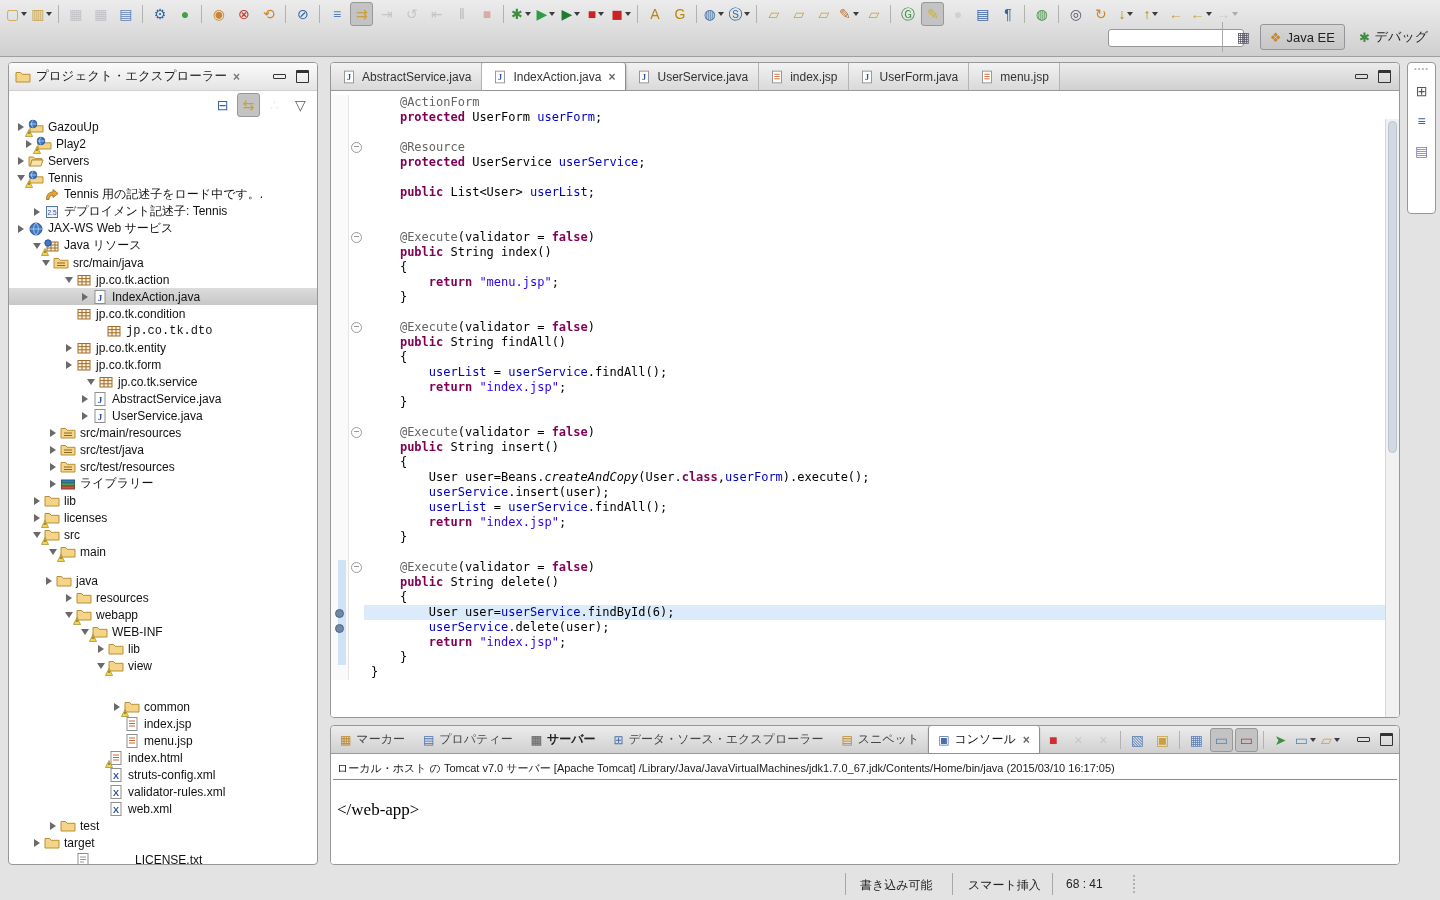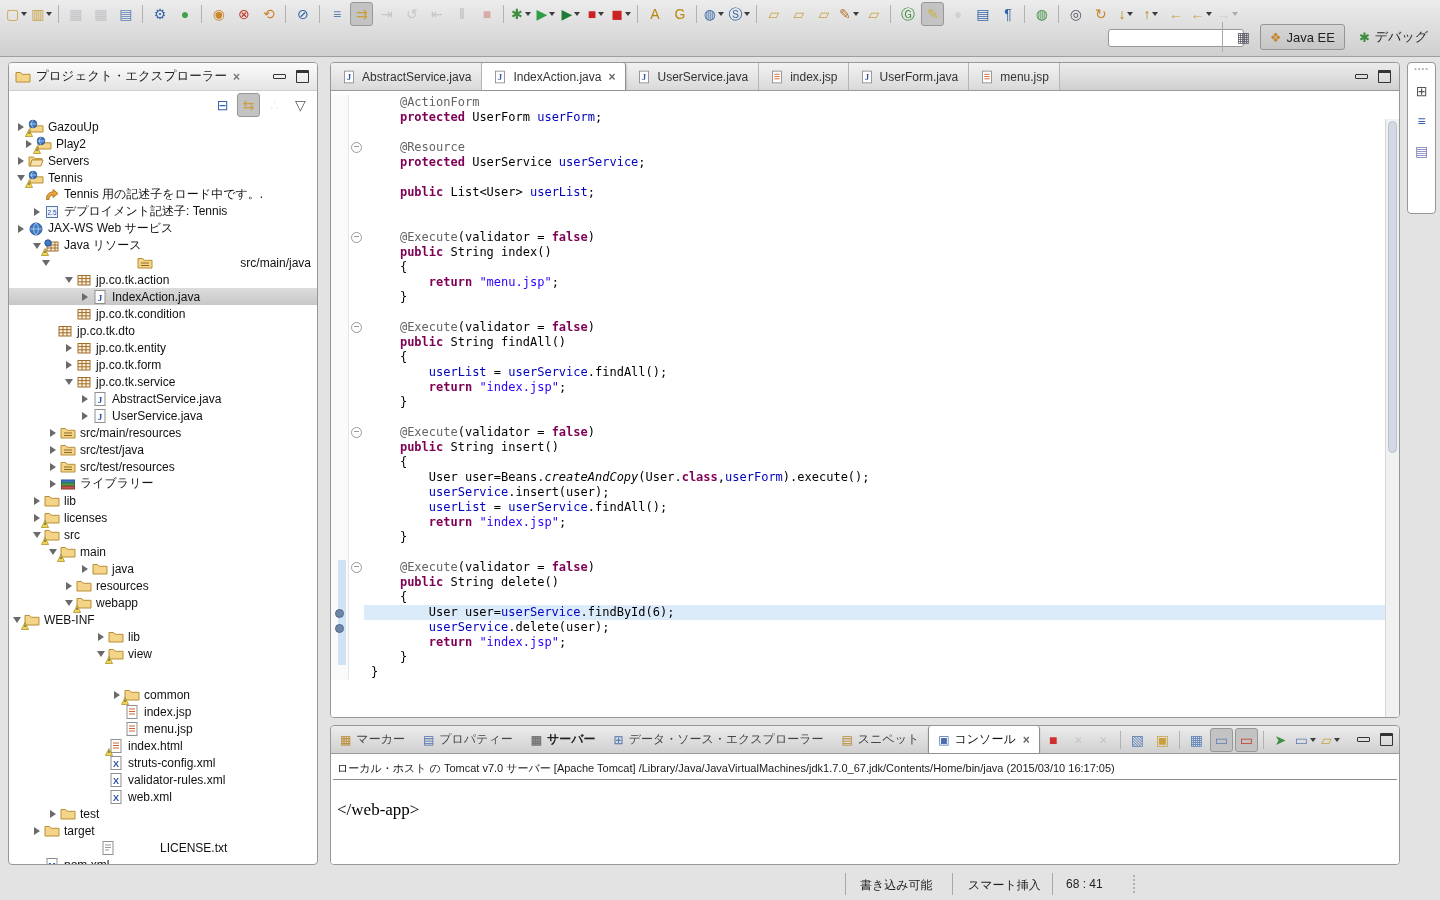--- a/index.html
+++ b/index.html
@@ -400,21 +400,21 @@
           </svg>
           <span class="warnov">
             <svg viewBox="0 0 8 8">
               <path d="M4 .5 7.6 7.5H.4z" fill="#F4D44A" stroke="#8A7A1A" stroke-width=".6"></path>
               <path d="M4 2.8v2.2M4 6v.01" stroke="#333" stroke-width=".9"></path>
             </svg>
           </span>
         </span>
         <span class="tlabel">Java リソース</span>
       </div>
-      <div class="trow" style="padding-left: 29px; justify-content: space-between;">
+      <div class="trow" style="padding-left: 29px;">
         <span class="arrow exp"></span>
         <span class="ticon">
           <svg viewBox="0 0 16 16">
             <path d="M1 3.5h4.6l1.6 1.8H15V13H1z" fill="#F3D488" stroke="#B98F35"></path>
             <path d="M4 8h8M4 10.5h8" stroke="#8A6A20"></path>
           </svg>
         </span>
         <span class="tlabel">src/main/java</span>
       </div>
       <div class="trow" style="padding-left: 52px;">
@@ -440,21 +440,21 @@
       <div class="trow" style="padding-left: 52px;">
         <span class="arrow"></span>
         <span class="ticon">
           <svg viewBox="0 0 16 16">
             <rect x="2" y="3.5" width="12" height="9.5" fill="#FCF1DC" stroke="#A06D2A"></rect>
             <path d="M2 6.6h12M2 9.8h12M6 3.5v9.5M10 3.5v9.5" stroke="#A06D2A" fill="none"></path>
           </svg>
         </span>
         <span class="tlabel">jp.co.tk.condition</span>
       </div>
-      <div class="trow" style="padding-left: 33px;">
+      <div class="trow" style="padding-left: 82px; font-family: Liberation Mono, monospace;">
         <span class="arrow"></span>
         <span class="ticon">
           <svg viewBox="0 0 16 16">
             <rect x="2" y="3.5" width="12" height="9.5" fill="#FCF1DC" stroke="#A06D2A"></rect>
             <path d="M2 6.6h12M2 9.8h12M6 3.5v9.5M10 3.5v9.5" stroke="#A06D2A" fill="none"></path>
           </svg>
         </span>
         <span class="tlabel">jp.co.tk.dto</span>
       </div>
       <div class="trow" style="padding-left: 52px;">
@@ -470,21 +470,21 @@
       <div class="trow" style="padding-left: 52px;">
         <span class="arrow col"></span>
         <span class="ticon">
           <svg viewBox="0 0 16 16">
             <rect x="2" y="3.5" width="12" height="9.5" fill="#FCF1DC" stroke="#A06D2A"></rect>
             <path d="M2 6.6h12M2 9.8h12M6 3.5v9.5M10 3.5v9.5" stroke="#A06D2A" fill="none"></path>
           </svg>
         </span>
         <span class="tlabel">jp.co.tk.form</span>
       </div>
-      <div class="trow" style="padding-left: 52px;">
+      <div class="trow" style="padding-left: 74px;">
         <span class="arrow exp"></span>
         <span class="ticon">
           <svg viewBox="0 0 16 16">
             <rect x="2" y="3.5" width="12" height="9.5" fill="#FCF1DC" stroke="#A06D2A"></rect>
             <path d="M2 6.6h12M2 9.8h12M6 3.5v9.5M10 3.5v9.5" stroke="#A06D2A" fill="none"></path>
           </svg>
         </span>
         <span class="tlabel">jp.co.tk.service</span>
       </div>
       <div class="trow" style="padding-left: 68px;">
@@ -595,21 +595,21 @@
           </svg>
           <span class="warnov">
             <svg viewBox="0 0 8 8">
               <path d="M4 .5 7.6 7.5H.4z" fill="#F4D44A" stroke="#8A7A1A" stroke-width=".6"></path>
               <path d="M4 2.8v2.2M4 6v.01" stroke="#333" stroke-width=".9"></path>
             </svg>
           </span>
         </span>
         <span class="tlabel">main</span>
       </div>
-      <div class="trow" style="padding-left: 68px;">
+      <div class="trow" style="padding-left: 32px; margin-top: 12px;">
         <span class="arrow col"></span>
         <span class="ticon">
           <svg viewBox="0 0 16 16">
             <path d="M1 3.5h4.6l1.6 1.8H15V13H1z" fill="#F3D488" stroke="#B98F35"></path>
           </svg>
         </span>
         <span class="tlabel">java</span>
       </div>
       <div class="trow" style="padding-left: 52px;">
         <span class="arrow col"></span>
@@ -628,21 +628,21 @@
           </svg>
           <span class="warnov">
             <svg viewBox="0 0 8 8">
               <path d="M4 .5 7.6 7.5H.4z" fill="#F4D44A" stroke="#8A7A1A" stroke-width=".6"></path>
               <path d="M4 2.8v2.2M4 6v.01" stroke="#333" stroke-width=".9"></path>
             </svg>
           </span>
         </span>
         <span class="tlabel">webapp</span>
       </div>
-      <div class="trow" style="">
+      <div class="trow" style="padding-left: 68px;">
         <span class="arrow exp"></span>
         <span class="ticon">
           <svg viewBox="0 0 16 16">
             <path d="M1 3.5h4.6l1.6 1.8H15V13H1z" fill="#F3D488" stroke="#B98F35"></path>
           </svg>
           <span class="warnov">
             <svg viewBox="0 0 8 8">
               <path d="M4 .5 7.6 7.5H.4z" fill="#F4D44A" stroke="#8A7A1A" stroke-width=".6"></path>
               <path d="M4 2.8v2.2M4 6v.01" stroke="#333" stroke-width=".9"></path>
             </svg>
@@ -766,21 +766,21 @@
       </div>
       <div class="trow" style="padding-left: 20px;">
         <span class="arrow col"></span>
         <span class="ticon">
           <svg viewBox="0 0 16 16">
             <path d="M1 3.5h4.6l1.6 1.8H15V13H1z" fill="#F3D488" stroke="#B98F35"></path>
           </svg>
         </span>
         <span class="tlabel">target</span>
       </div>
-      <div class="trow" style="padding-left: 36px; gap: 40px;">
+      <div class="trow" style="padding-left: 11px; gap: 40px;">
         <span class="arrow"></span>
         <span class="ticon">
           <svg viewBox="0 0 16 16">
             <rect x="3" y="1.5" width="10" height="13" fill="#fff" stroke="#8f8f8f"></rect>
             <path d="M5 5h6M5 7.5h6M5 10h4" stroke="#9a9a9a"></path>
           </svg>
         </span>
         <span class="tlabel">LICENSE.txt</span>
       </div>
       <div class="trow" style="padding-left: 20px;">

